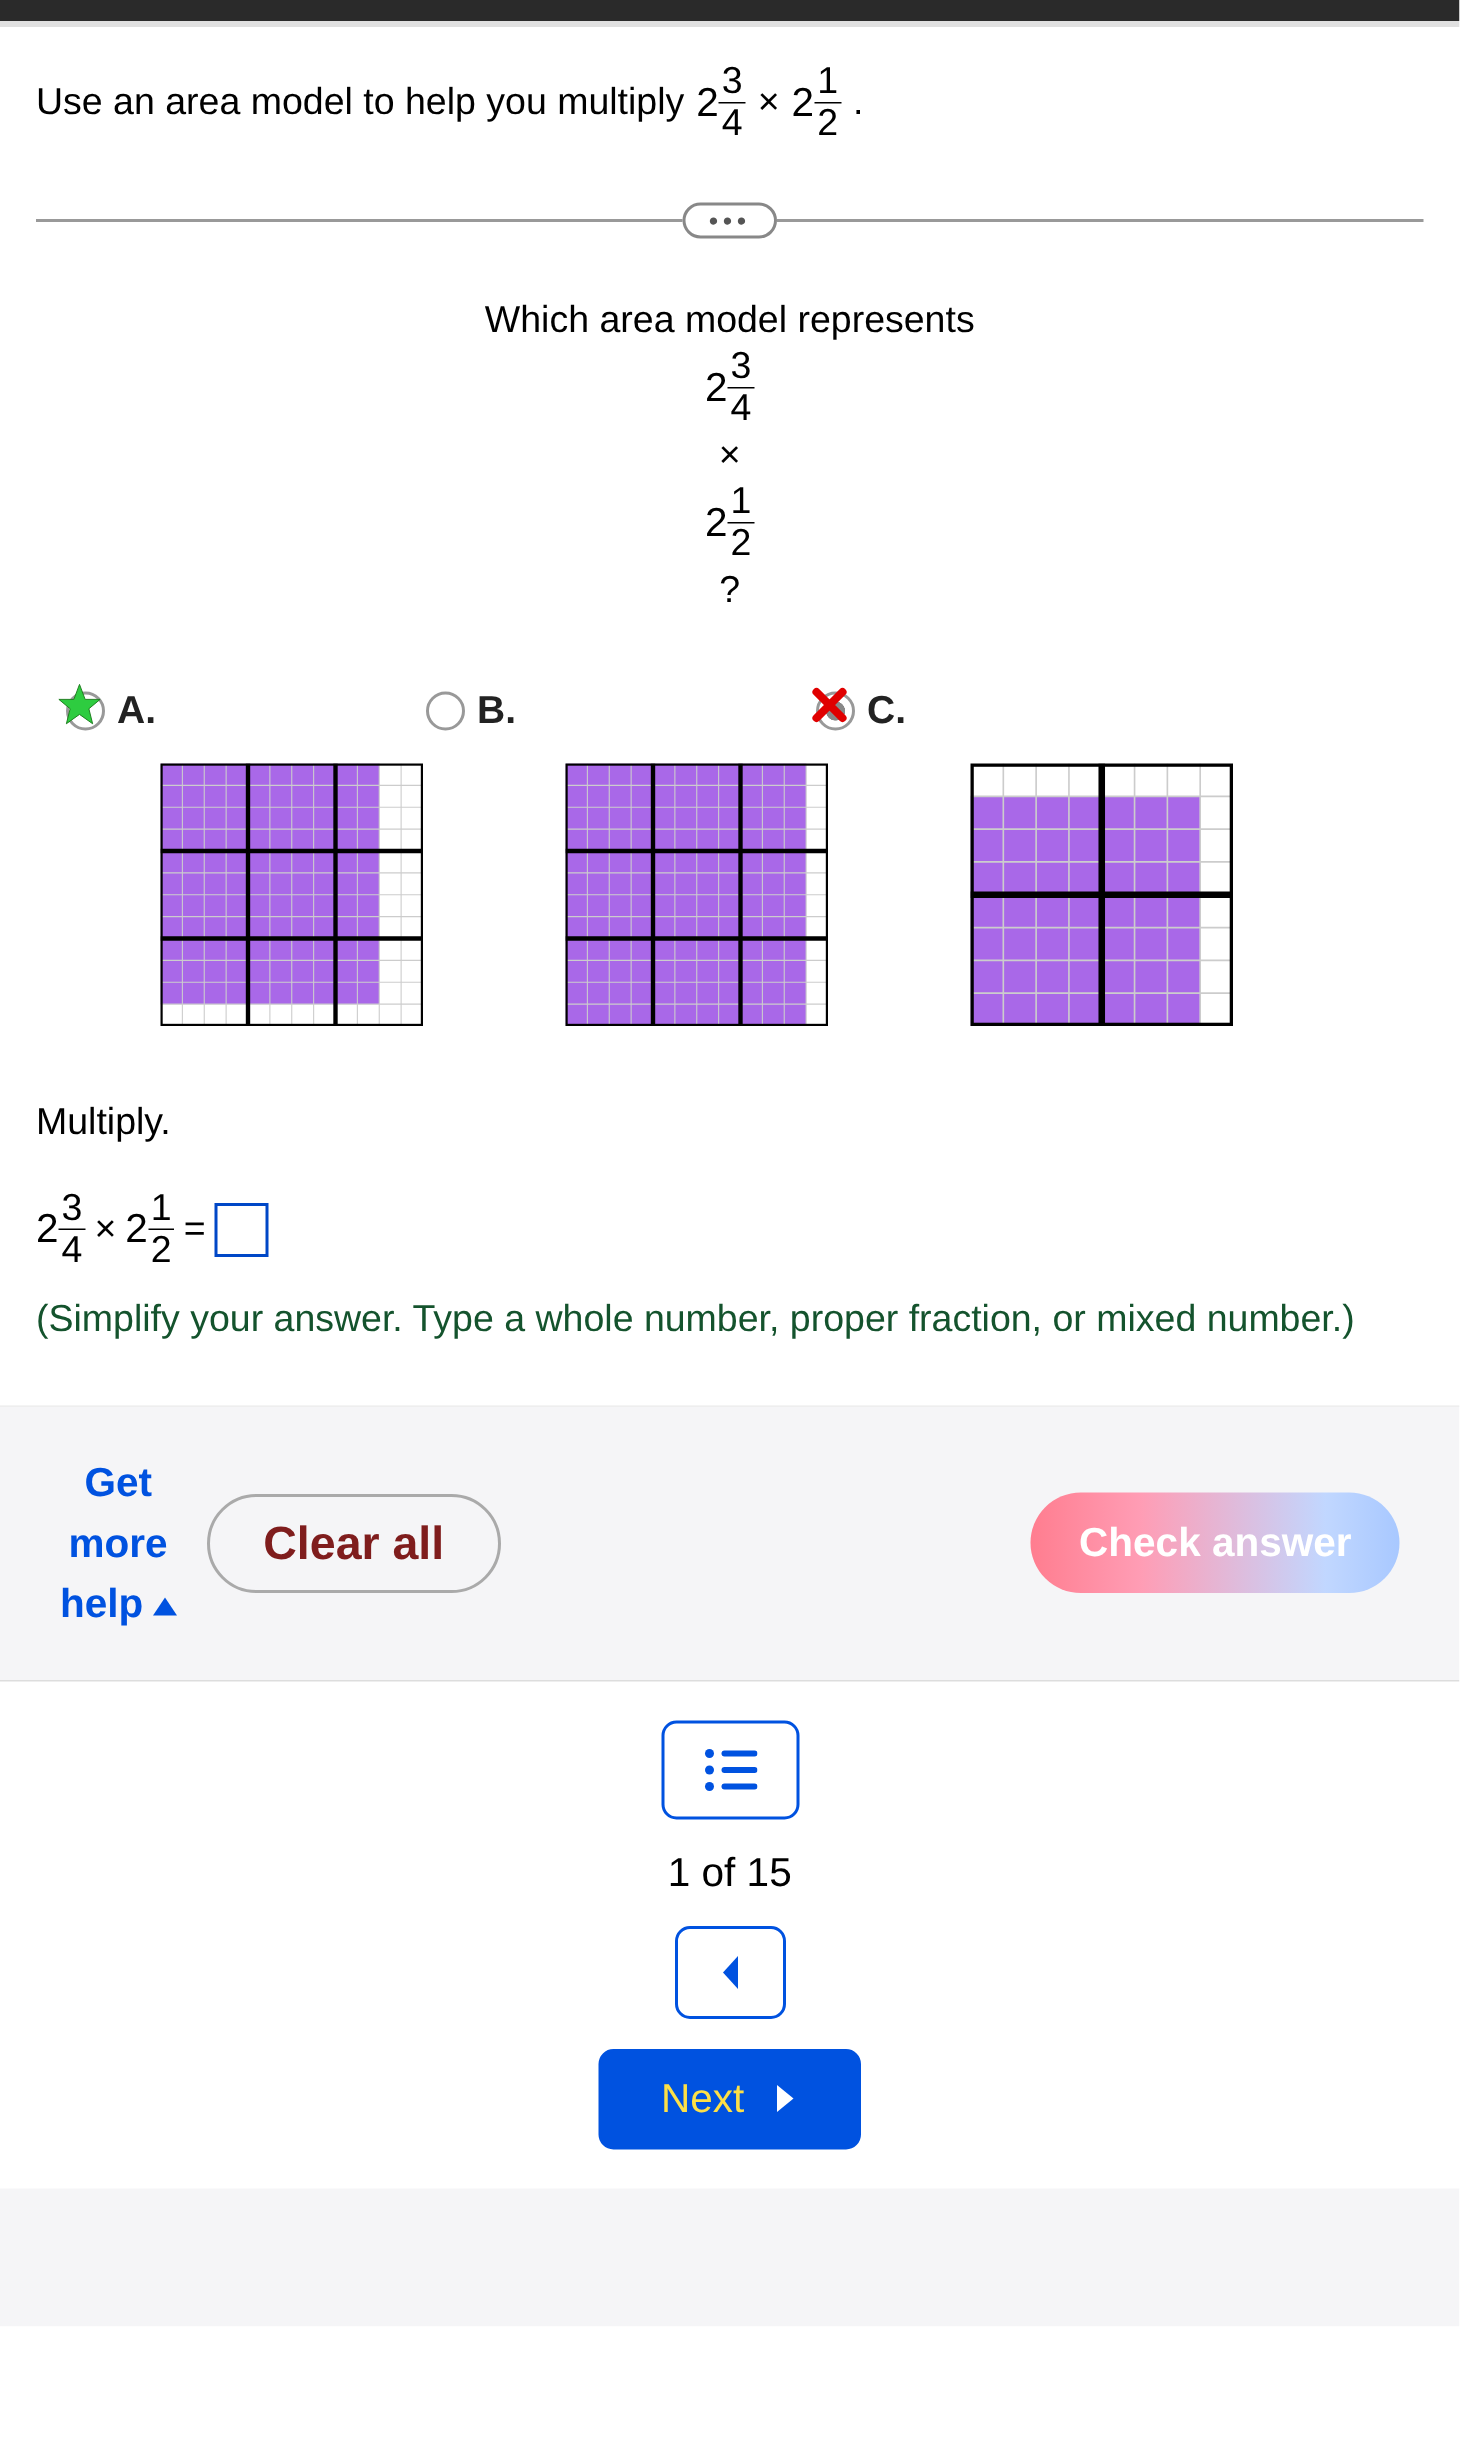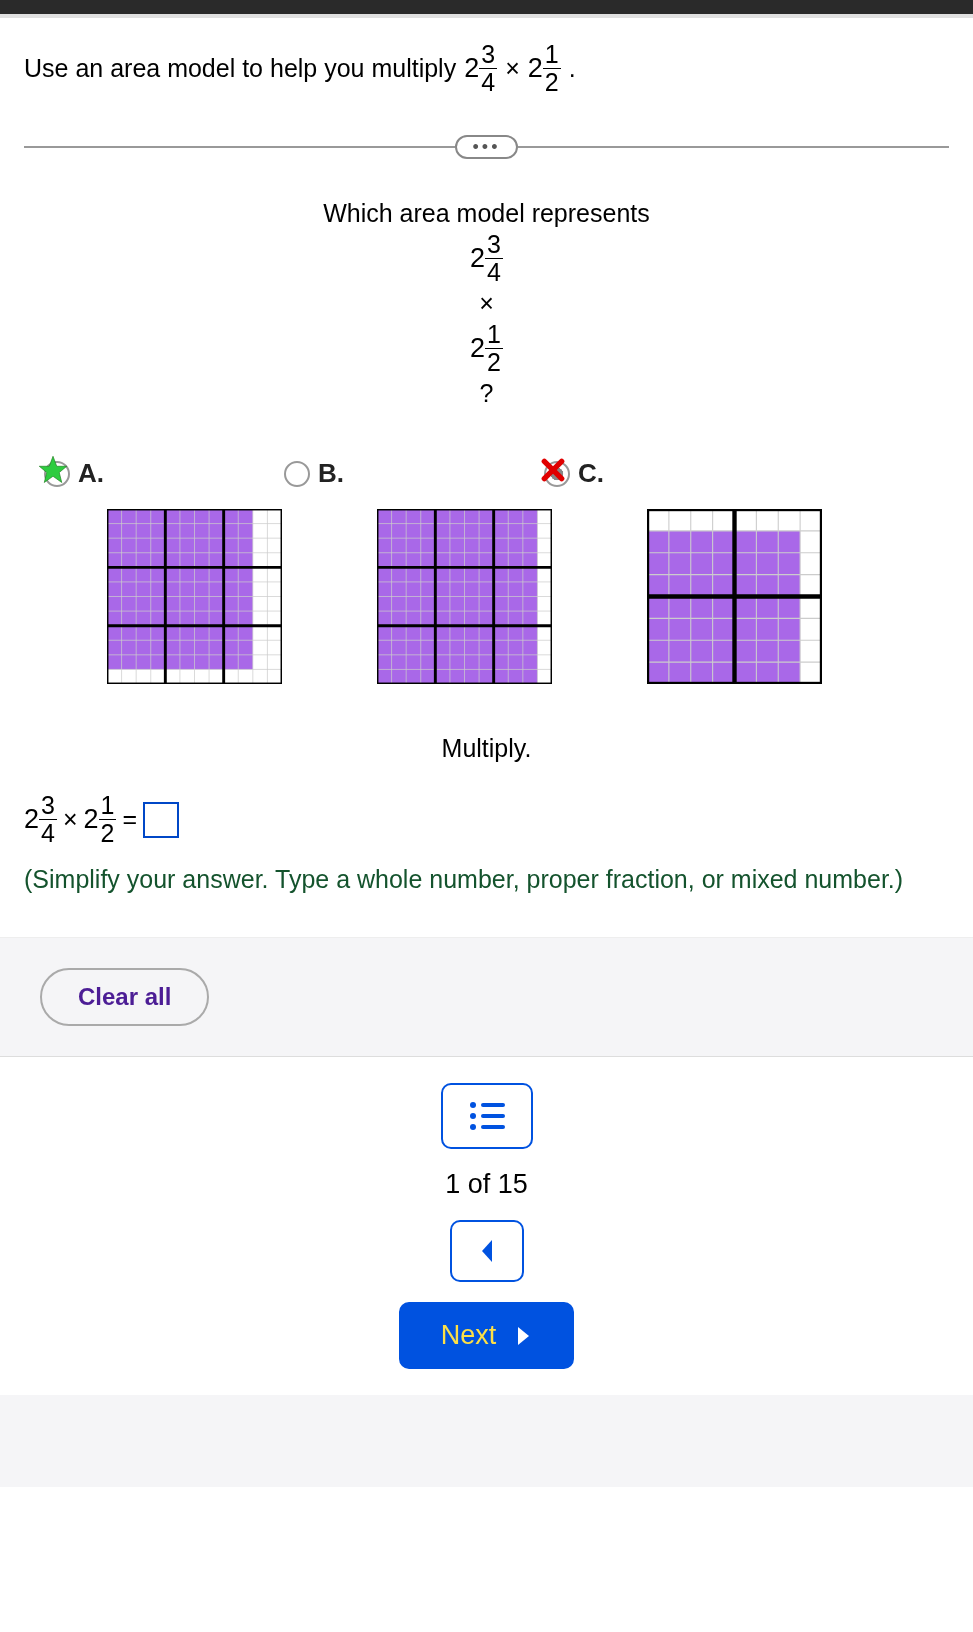--- a/index.html
+++ b/index.html
@@ -29,32 +29,32 @@
     .radio { width: 26px; height: 26px; border: 2.5px solid #999; border-radius: 50%; position: relative; flex-shrink: 0; }
     .radio.selected { background: radial-gradient(circle, #888 0%, #888 40%, transparent 42%); }
     .option-label { font-size: 26px; font-weight: bold; color: #222; }
     
     .star-icon { position: absolute; top: -8px; left: -8px; width: 30px; height: 30px; }
     .x-icon { position: absolute; top: -6px; left: -6px; width: 26px; height: 26px; }
     
     .models-row { display: flex; gap: 70px; padding-left: 70px; margin-bottom: 50px; }
     .model-wrap { width: 200px; display:flex; justify-content:center; }
     
-    .multiply-label { font-size: 25px; margin-bottom: 30px; text-align: center; }
+    .multiply-label { font-size: 25px; margin-bottom: 30px; }
     
     .equation { display: flex; align-items: center; gap: 6px; font-size: 25px; margin-bottom: 16px; }
     .answer-box { width: 36px; height: 36px; border: 2.5px solid #0047c7; background: #fff; }
     
     .hint { font-size: 25px; color: #14532d; margin-bottom: 40px; line-height: 1.4; }
     
     .actions-bar { background: #f5f5f7; padding: 30px 40px; display: flex; align-items: center; gap: 20px; border-top: 1px solid #eee; }
     .get-help { color: #0052e0; font-size: 27px; font-weight: bold; line-height: 1.5; text-align: center; }
     .get-help .tri { display: inline-block; width: 0; height: 0; border-left: 8px solid transparent; border-right: 8px solid transparent; border-bottom: 12px solid #0052e0; margin-left: 6px; vertical-align: middle; }
     
-    .pill-btn { border: 2.5px solid #aaa; border-radius: 40px; padding: 13px 36px; font-size: 24px; font-weight: bold; color: #4c1d95; background: #f5f5f7; cursor: pointer; }
+    .pill-btn { border: 2.5px solid #aaa; border-radius: 40px; padding: 13px 36px; font-size: 31px; font-weight: bold; color: #7f1d1d; background: #f5f5f7; cursor: pointer; }
     .check-btn { border: none; border-radius: 40px; padding: 18px 32px; font-size: 27px; font-weight: bold; color: #fff; background: linear-gradient(90deg, #ff7d8f 0%, #ff9db5 30%, #c1d7ff 80%, #a8c8ff 100%); cursor: pointer; }
     
     .nav-bar { padding: 26px 30px 26px 30px; display: flex; align-items: center; gap: 20px; border-top: 1px solid #ddd; background: #fff; flex-direction: column;}
     .nav-btn { border: 2.5px solid #0052e0; border-radius: 10px; padding: 16px 26px; background: #fff; cursor: pointer; display: flex; align-items: center; justify-content: center; }
     .nav-btn.primary { background: #0052e0; color: #fde047; font-size: 27px; font-weight: 500; padding: 16px 40px; gap: 20px; }
     .nav-text { font-size: 27px; color: #000; flex: 1; text-align: center; }
     
     .bottom-grey { height: 92px; background: #f5f5f7; }
     
     svg.area-model rect.fill { fill: #a968e8; }
@@ -254,22 +254,28 @@
         </span>
     </span>
     <span> = </span>
     <span class="answer-box"></span>
   </div>
 
   <div class="hint">(Simplify your answer. Type a whole number, proper fraction, or mixed number.)</div>
 </div>
 
 <div class="actions-bar">
+  <div class="get-help">
+    <div>Get</div>
+    <div>more</div>
+    <div><span>help</span><span class="tri"></span></div>
+  </div>
   <button class="pill-btn">Clear all</button>
   <div style="flex:1"></div>
+  <button class="check-btn">Check answer</button>
 </div>
 
 <div class="nav-bar">
   <div class="nav-btn">
     <svg width="36" height="30" viewBox="0 0 36 30">
       <circle cx="4" cy="4" r="3" fill="#0052e0"></circle>
         <rect x="12" y="2" width="24" height="4" rx="2" fill="#0052e0"></rect>
       <circle cx="4" cy="15" r="3" fill="#0052e0"></circle>
         <rect x="12" y="13" width="24" height="4" rx="2" fill="#0052e0"></rect>
       <circle cx="4" cy="26" r="3" fill="#0052e0"></circle>

